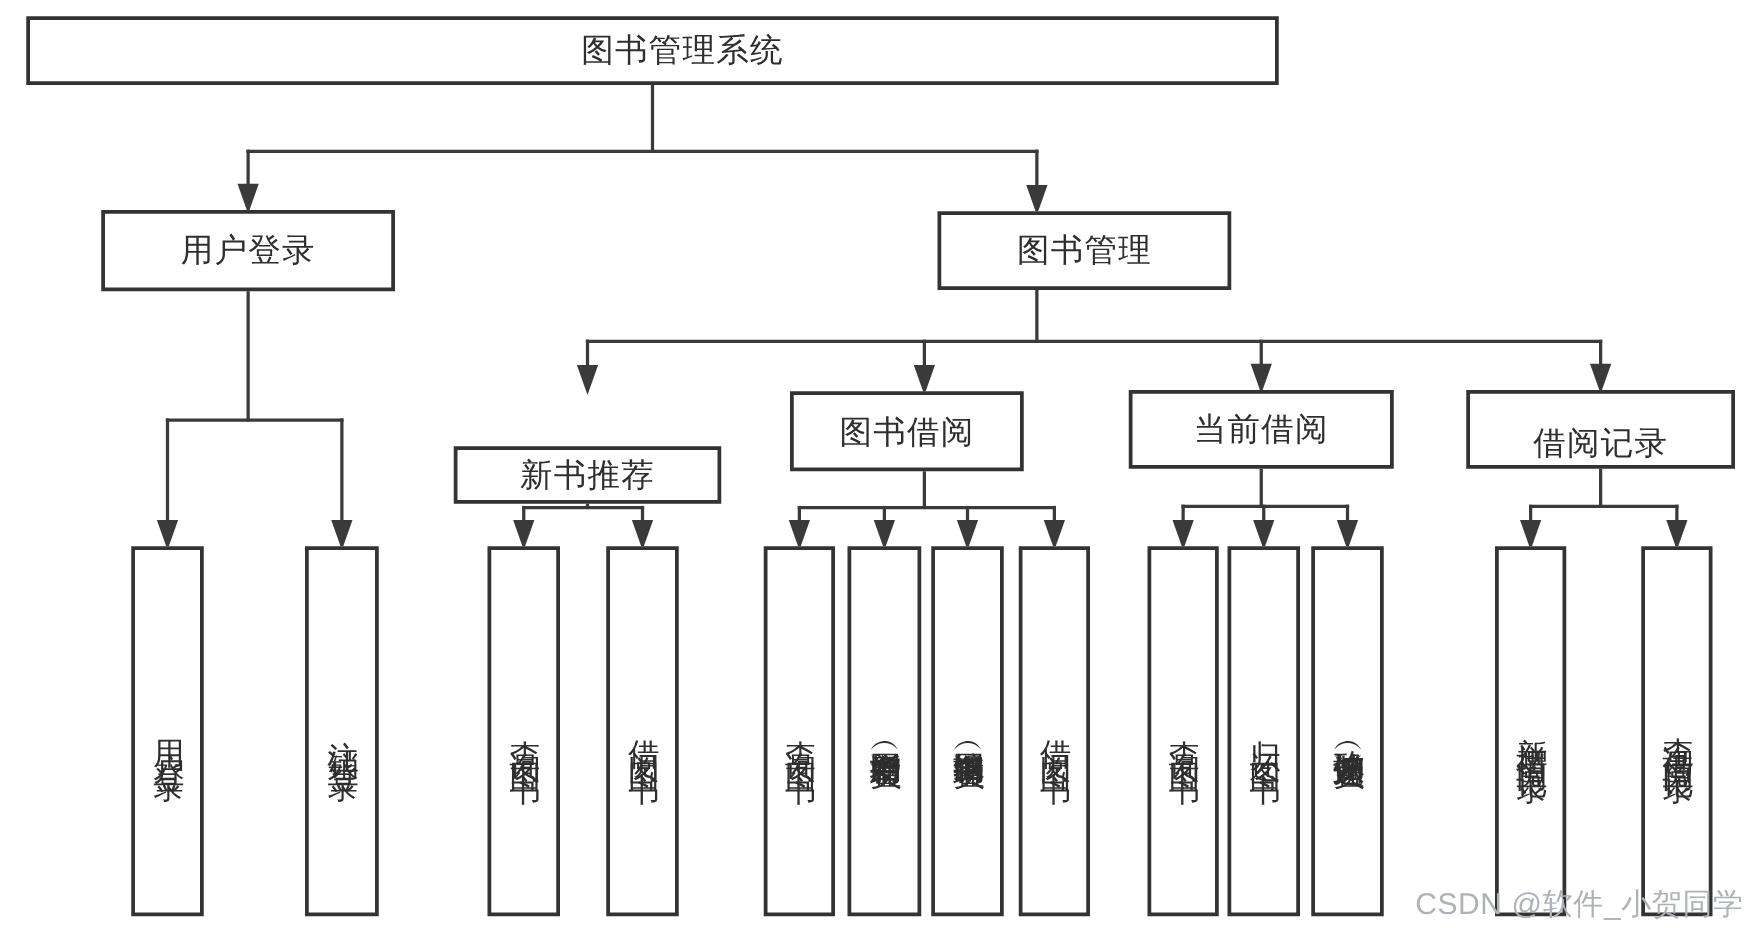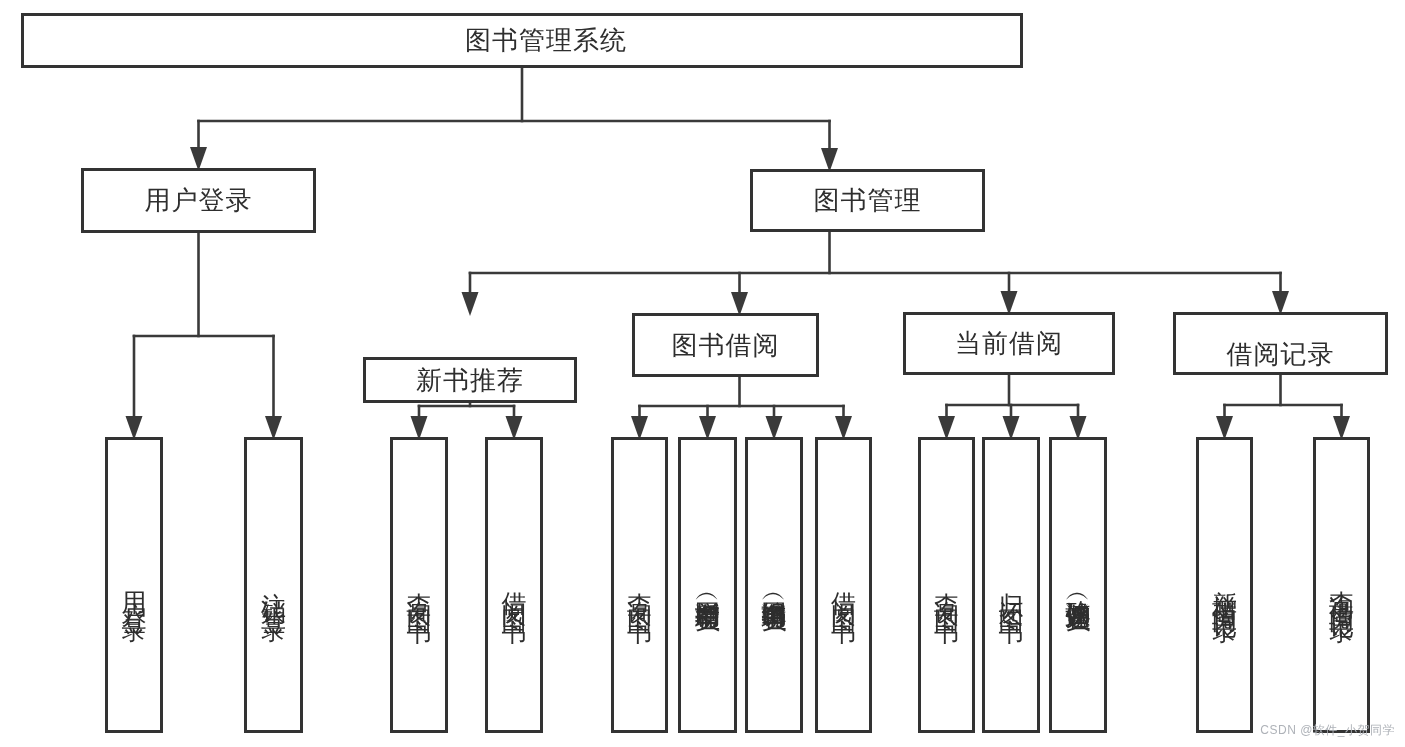--- a/index.html
+++ b/index.html
@@ -37,21 +37,21 @@
     font-size: 25px;
     line-height: 1;
   }
   .node-label.sp-lg { letter-spacing: 9px;  margin-top: 9px; }
   .node-label.sp-md { letter-spacing: 6px;  margin-top: 6px; }
   .node-label.sp-sm { letter-spacing: 1px;  margin-top: 1px; }
   #watermark {
     position: absolute;
     right: 10px;
     bottom: 8px;
-    font-size: 12px;
+    font-size: 24px;
     letter-spacing: 0.5px;
     color: #aeb2b8;
     white-space: nowrap;
   }
 </style>
 </head>
 <body>
 
 <div id="stage">
   <svg id="connectors" xmlns="http://www.w3.org/2000/svg">

